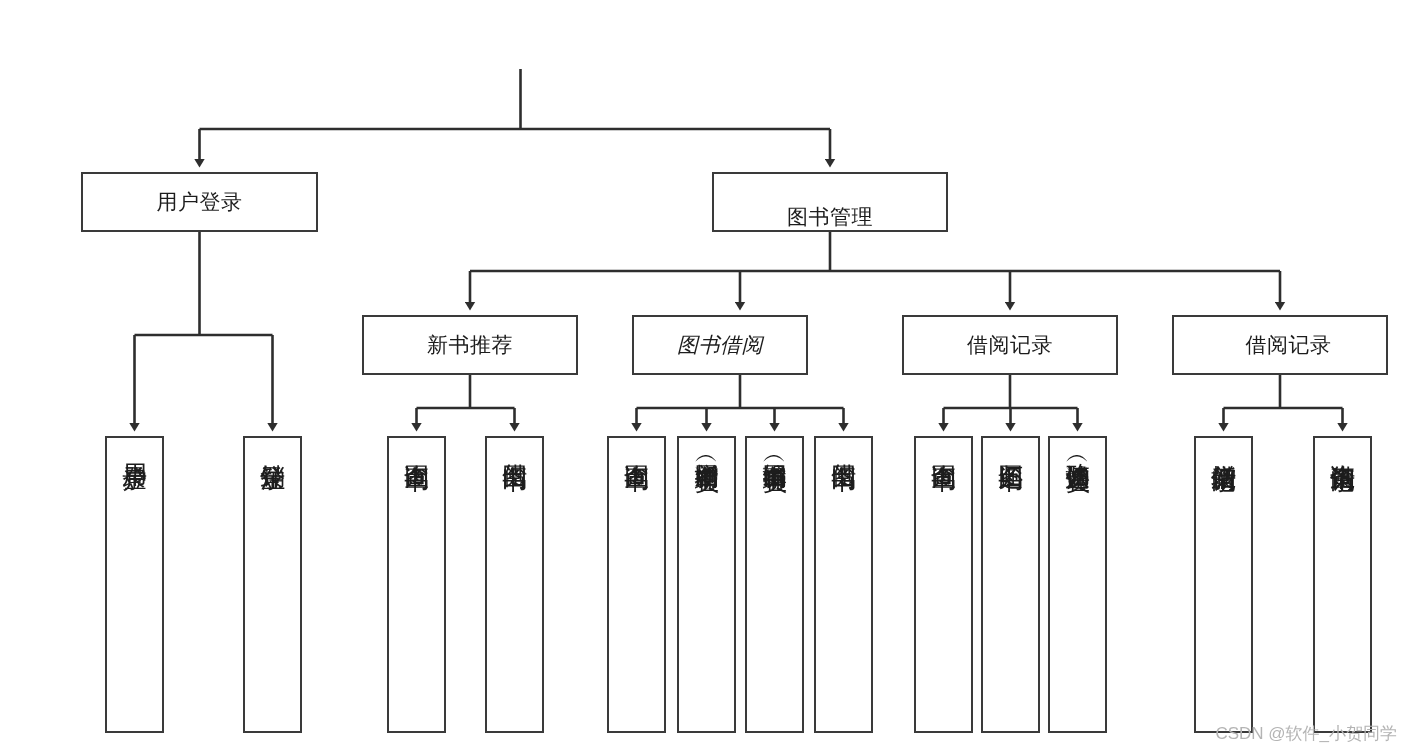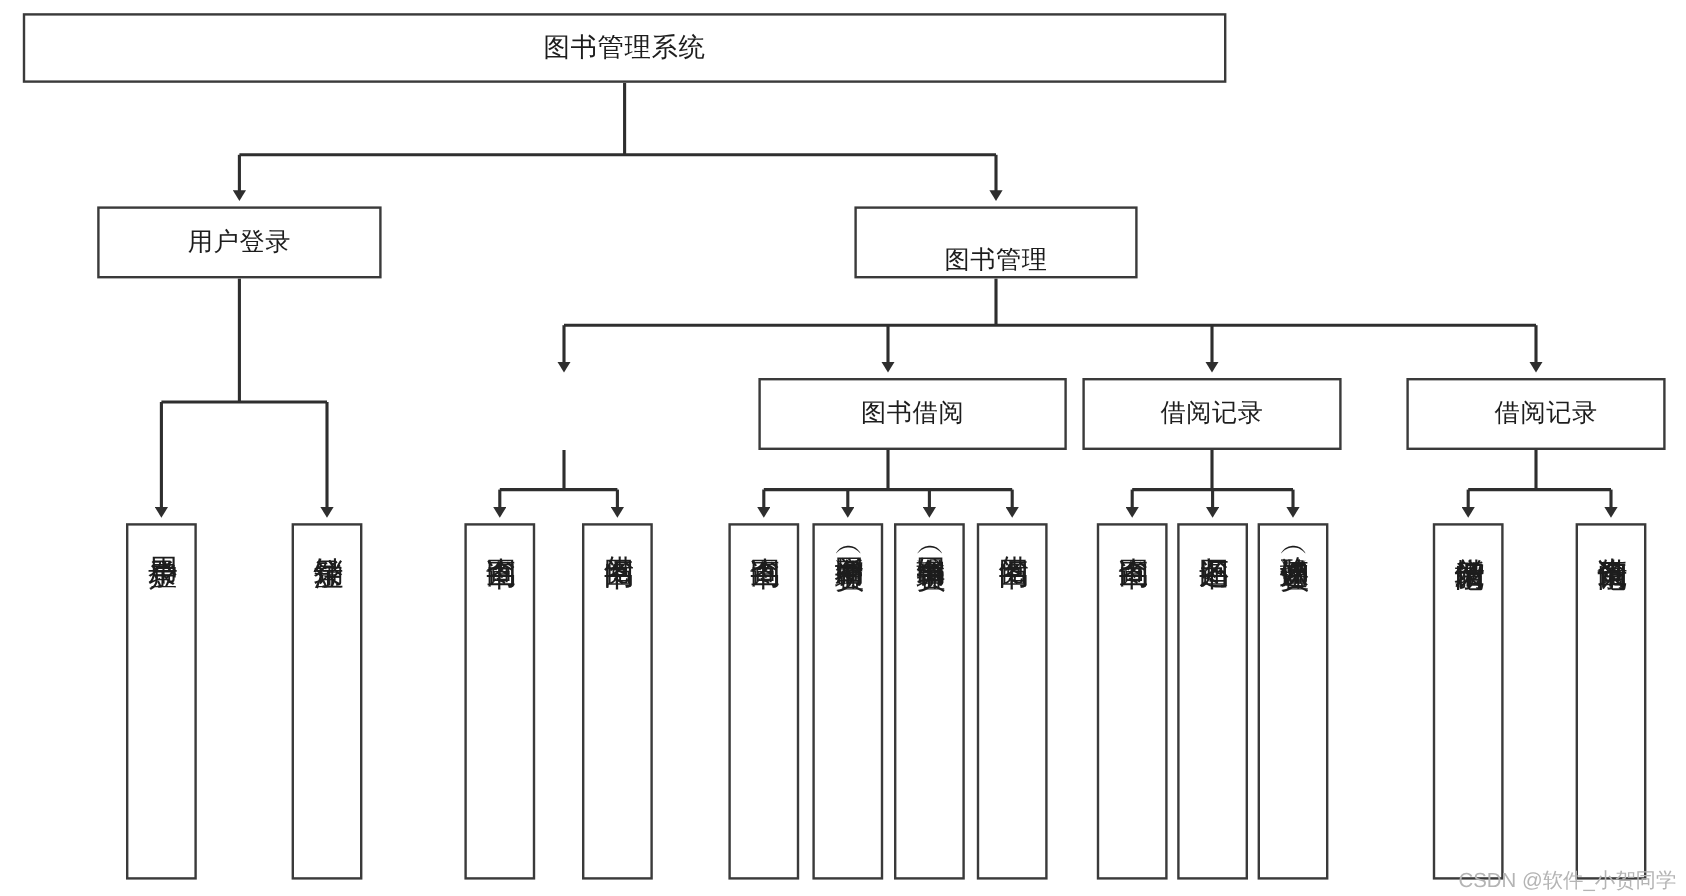--- a/index.html
+++ b/index.html
@@ -126,32 +126,32 @@
       <path d="M1010.5,408 L1010.5,424" marker-end="url(#arrowhead)"></path>
       <path d="M1077.5,408 L1077.5,424" marker-end="url(#arrowhead)"></path>
 
       <path d="M1280,375 L1280,408"></path>
       <path d="M1223.5,408 L1342.5,408"></path>
       <path d="M1223.5,408 L1223.5,424" marker-end="url(#arrowhead)"></path>
       <path d="M1342.5,408 L1342.5,424" marker-end="url(#arrowhead)"></path>
     </g>
   </svg>
 
-  <div class="node horiz title" style="left: 19px; top: 11px; width: 1003px; height: 58px; border-color: rgb(58, 58, 58); background: rgb(255, 255, 255); color: rgb(29, 29, 29);">
-    <span class="label">图书管理系统</span>
-  </div>
 
   <div class="node horiz" style="left: 81px; top: 172px; width: 237px; height: 60px; border-color: rgb(58, 58, 58); background: rgb(255, 255, 255); color: rgb(29, 29, 29);">
     <span class="label">用户登录</span>
   </div>
   <div class="node horiz" style="left: 712px; top: 172px; width: 236px; height: 60px; border-color: rgb(58, 58, 58); background: rgb(255, 255, 255); color: rgb(29, 29, 29); align-items: flex-end;">
     <span class="label">图书管理</span>
   </div>
 
-  <div class="node horiz" style="left: 632px; top: 315px; width: 257px; height: 60px; border-color: rgb(58, 58, 58); background: rgb(255, 255, 255); color: rgb(29, 29, 29);">
+  <div class="node horiz" style="left: 362px; top: 315px; width: 216px; height: 60px; border-color: rgb(58, 58, 58); background: rgb(255, 255, 255); color: rgb(29, 29, 29);">
+    <span class="label">新书推荐</span>
+  </div>
+  <div class="node horiz" style="left: 632px; top: 315px; width: 176px; height: 60px; border-color: rgb(58, 58, 58); background: rgb(255, 255, 255); color: rgb(29, 29, 29); font-style: italic;">
     <span class="label">图书借阅</span>
   </div>
   <div class="node horiz" style="left: 902px; top: 315px; width: 216px; height: 60px; border-color: rgb(58, 58, 58); background: rgb(255, 255, 255); color: rgb(29, 29, 29);">
     <span class="label">借阅记录</span>
   </div>
   <div class="node horiz" style="left: 1172px; top: 315px; width: 216px; height: 60px; border-color: rgb(58, 58, 58); background: rgb(255, 255, 255); color: rgb(29, 29, 29); padding-left: 17px;">
     <span class="label">借阅记录</span>
   </div>
 
   <div class="node vert" style="left: 105px; top: 436px; width: 59px; height: 297px; border-color: rgb(58, 58, 58); background: rgb(255, 255, 255); color: rgb(29, 29, 29);">

